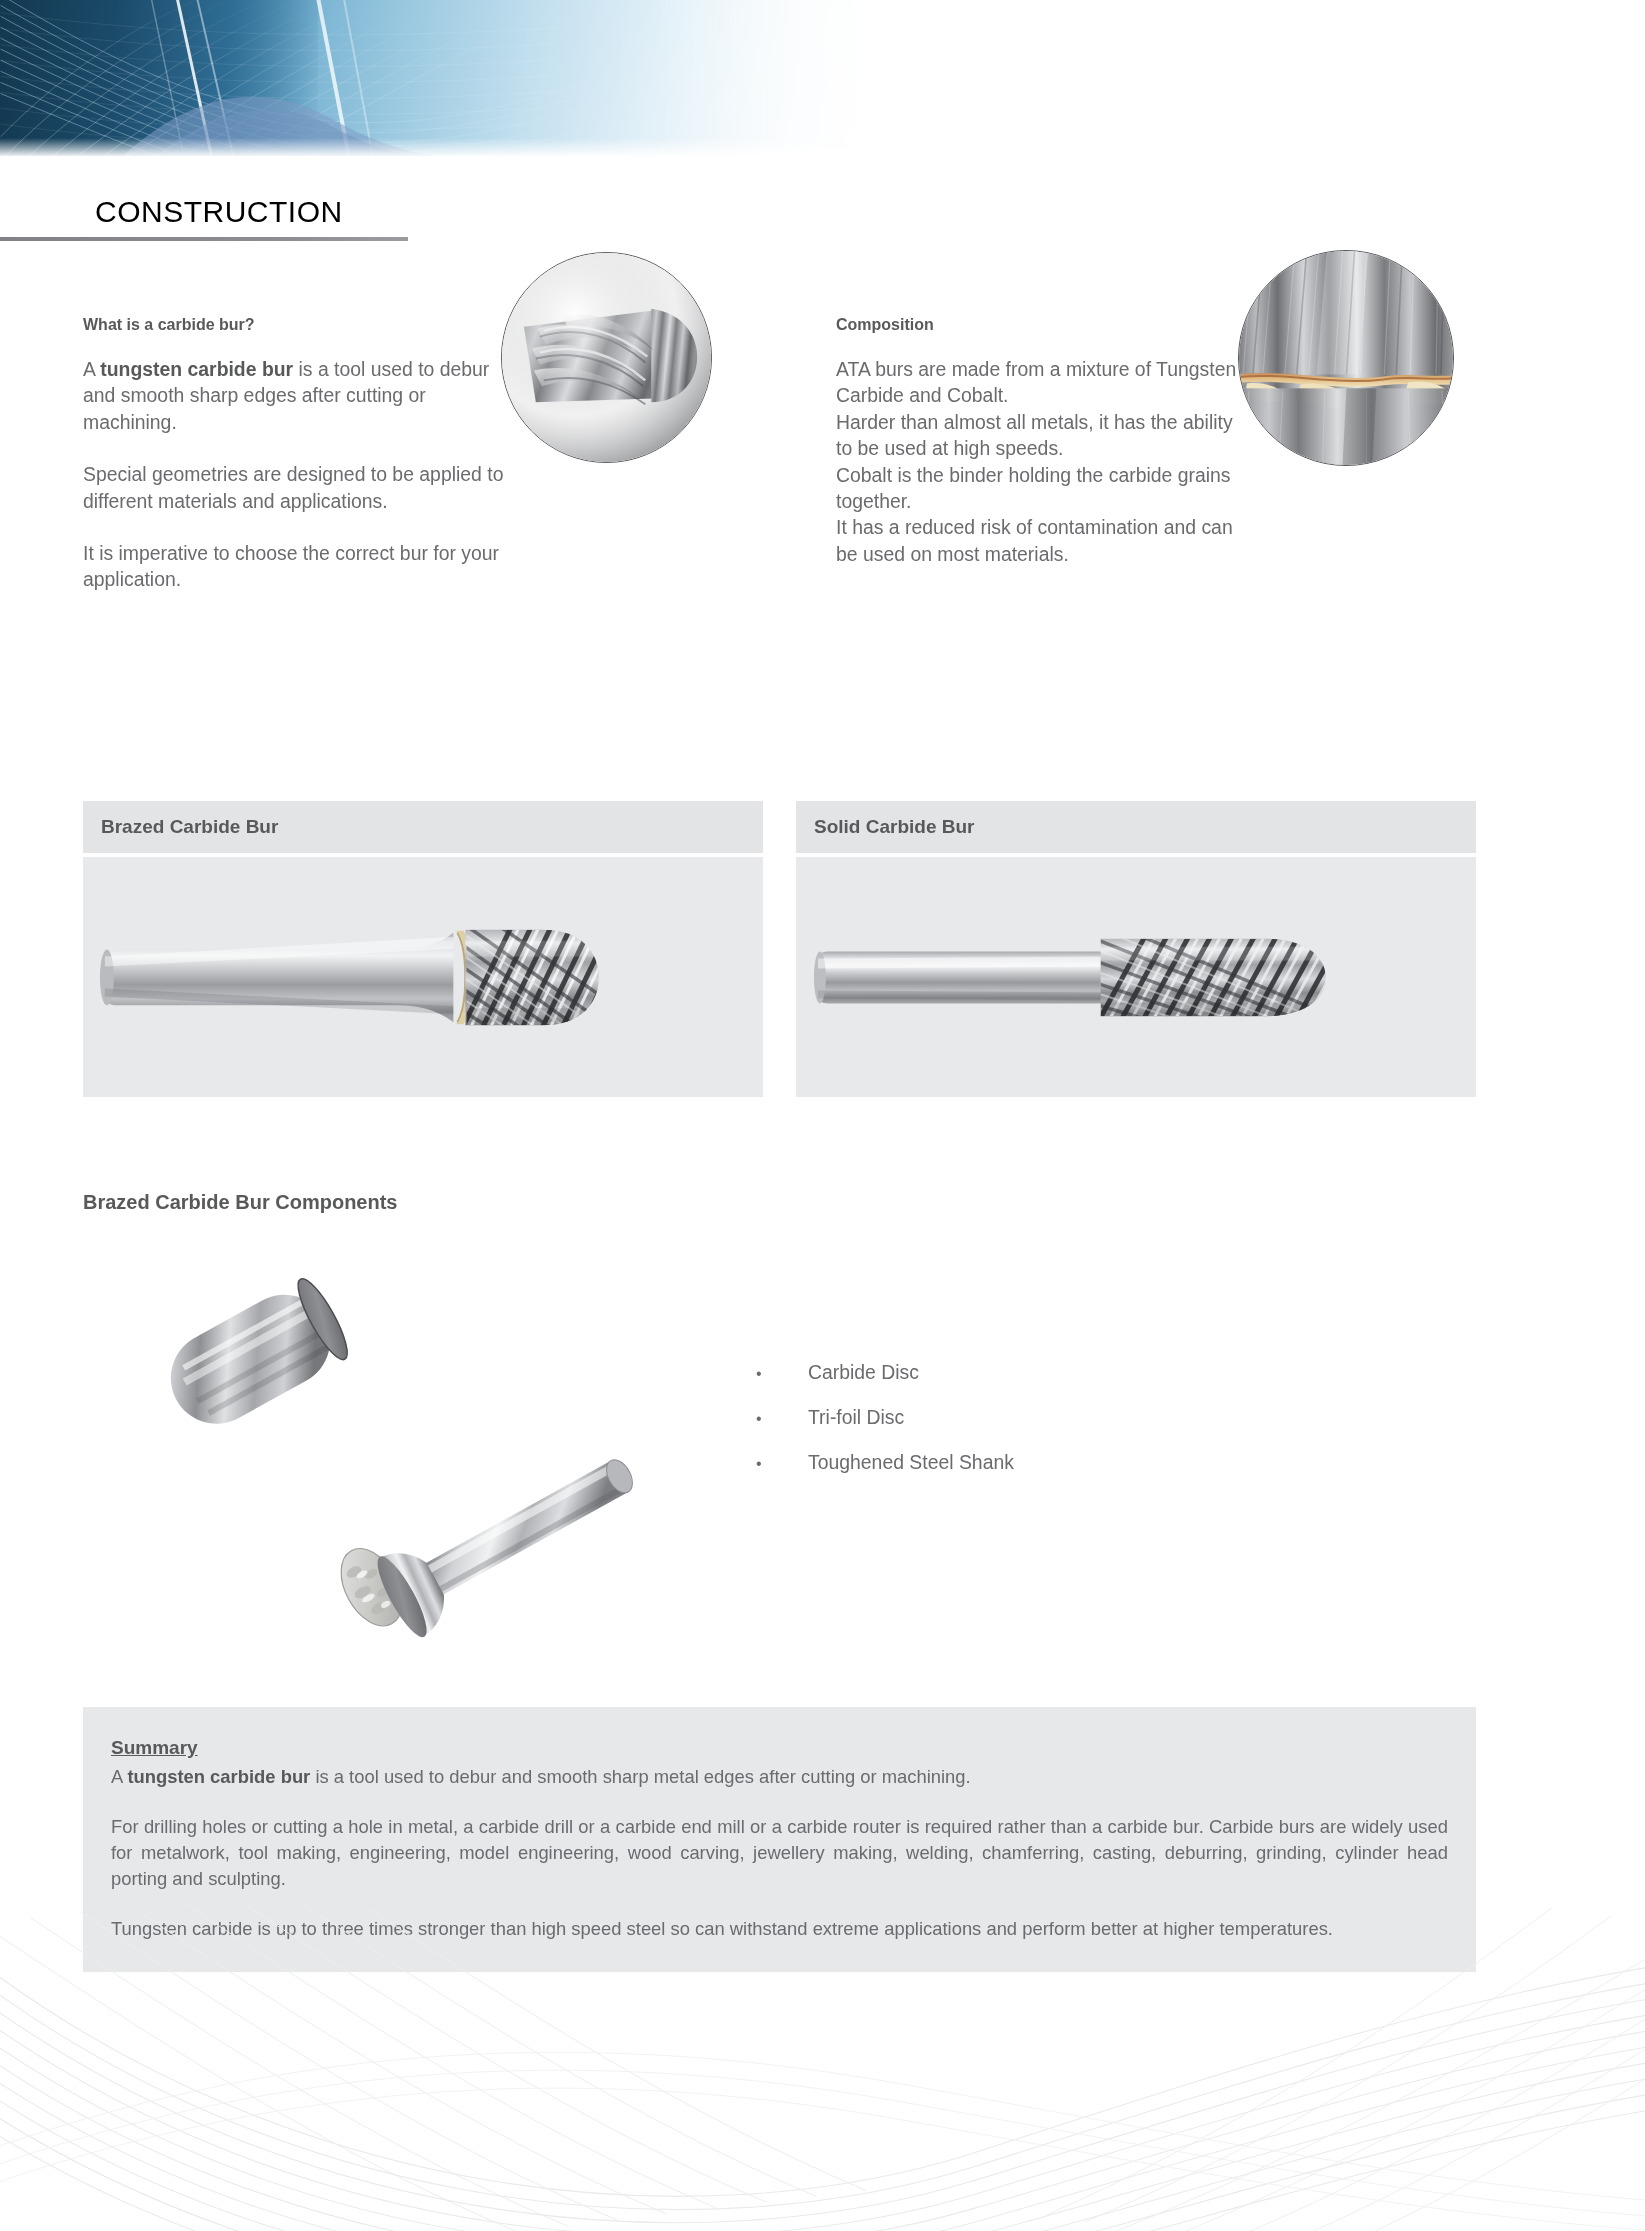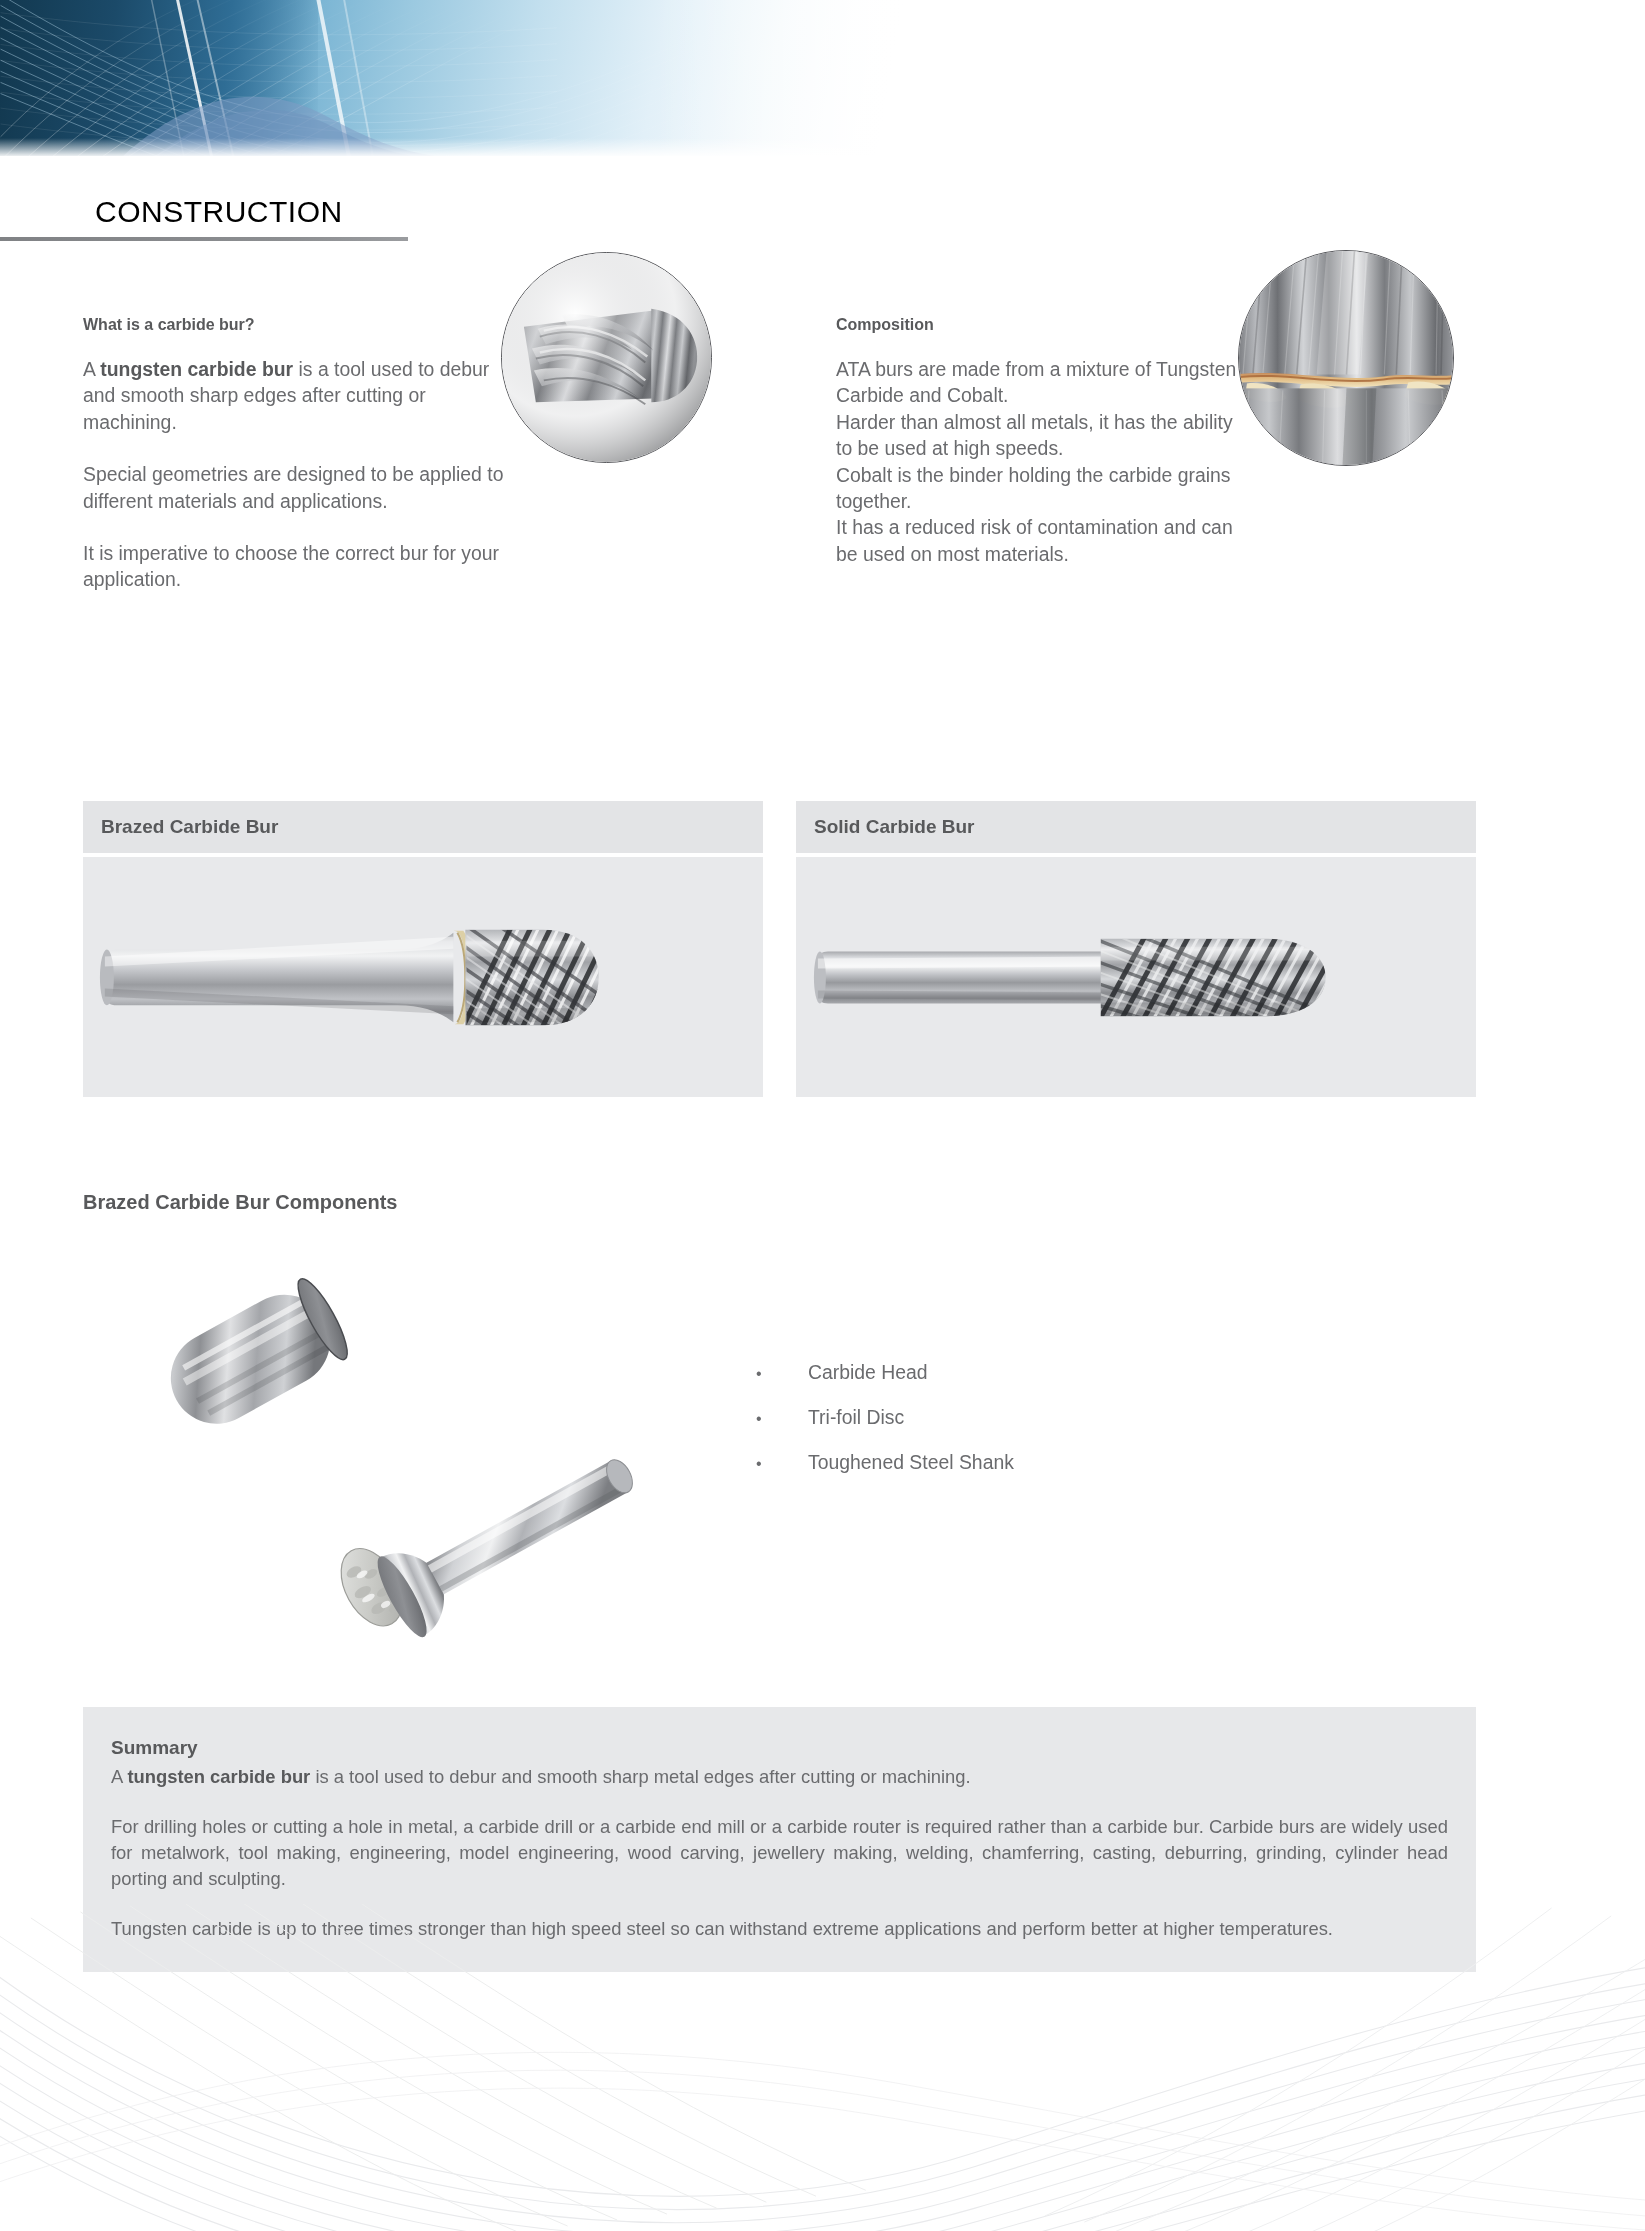--- a/index.html
+++ b/index.html
@@ -184,20 +184,21 @@
     background: #e7e8ea;
     padding: 28px 28px 30px 28px;
     box-sizing: border-box;
   }
   .summary-title {
     font-size: 19px;
     font-weight: bold;
     color: #58595b;
     margin: 0 0 2px 0;
     line-height: 1.4;
+    text-decoration: underline;
   }
   .summary-p {
     font-size: 18.4px;
     line-height: 1.42;
     color: #6a6b6e;
     margin: 0;
     text-align: justify;
   }
   .summary-p b { font-weight: bold; color: #58595b; }
   .summary-gap { height: 24px; }
@@ -690,21 +691,21 @@
 
       <ellipse cx="532" cy="331" rx="11" ry="18" fill="#b6b8bc"></ellipse>
       <ellipse cx="532" cy="331" rx="11" ry="18" fill="none" stroke="#8c8e92" stroke-width="1"></ellipse>
     </g>
   </svg>
 </div>
 
 <div class="components-list">
   <div class="comp-item">
     <span class="comp-bullet">•</span>
-    <span>Carbide Head</span>
+    <span>Carbide Disc</span>
   </div>
   <div class="comp-item">
     <span class="comp-bullet">•</span>
     <span>Tri-foil Disc</span>
   </div>
   <div class="comp-item">
     <span class="comp-bullet">•</span>
     <span>Toughened Steel Shank</span>
   </div>
 </div>

